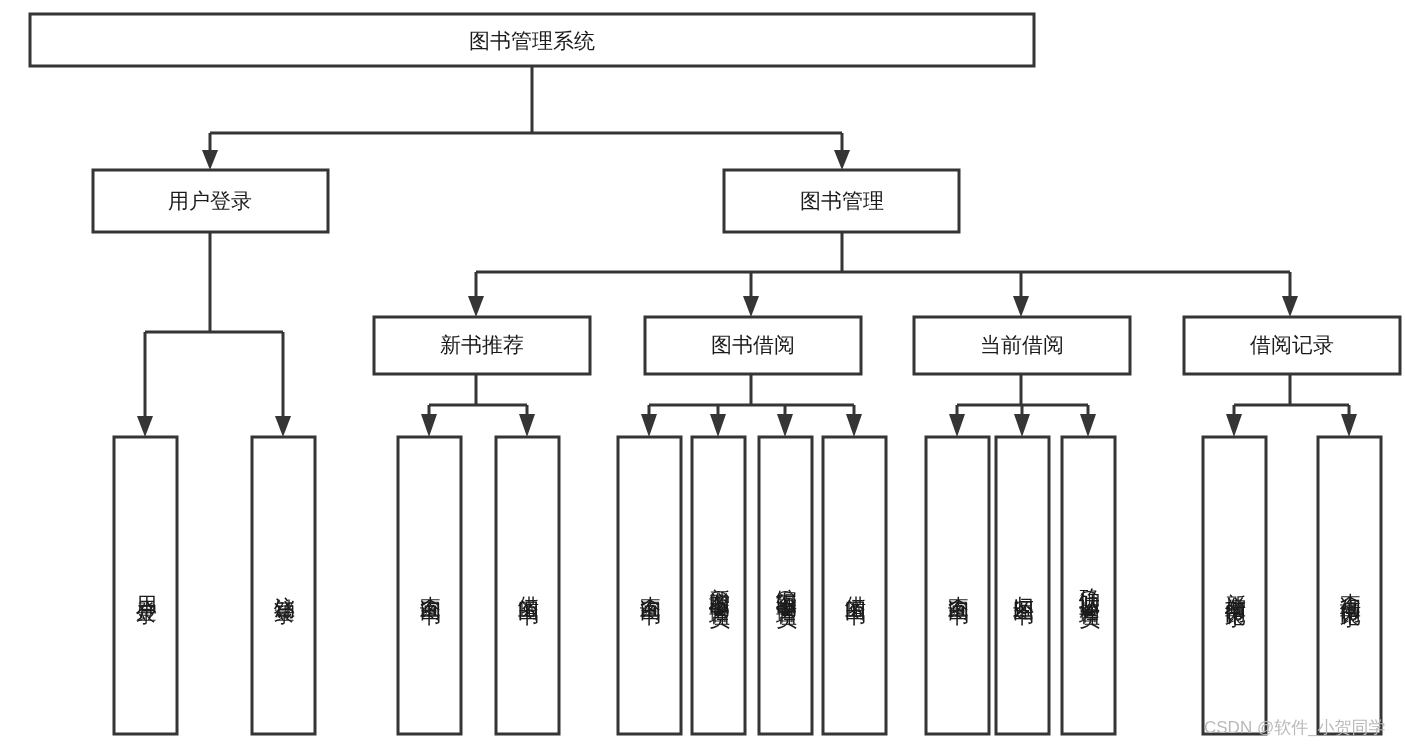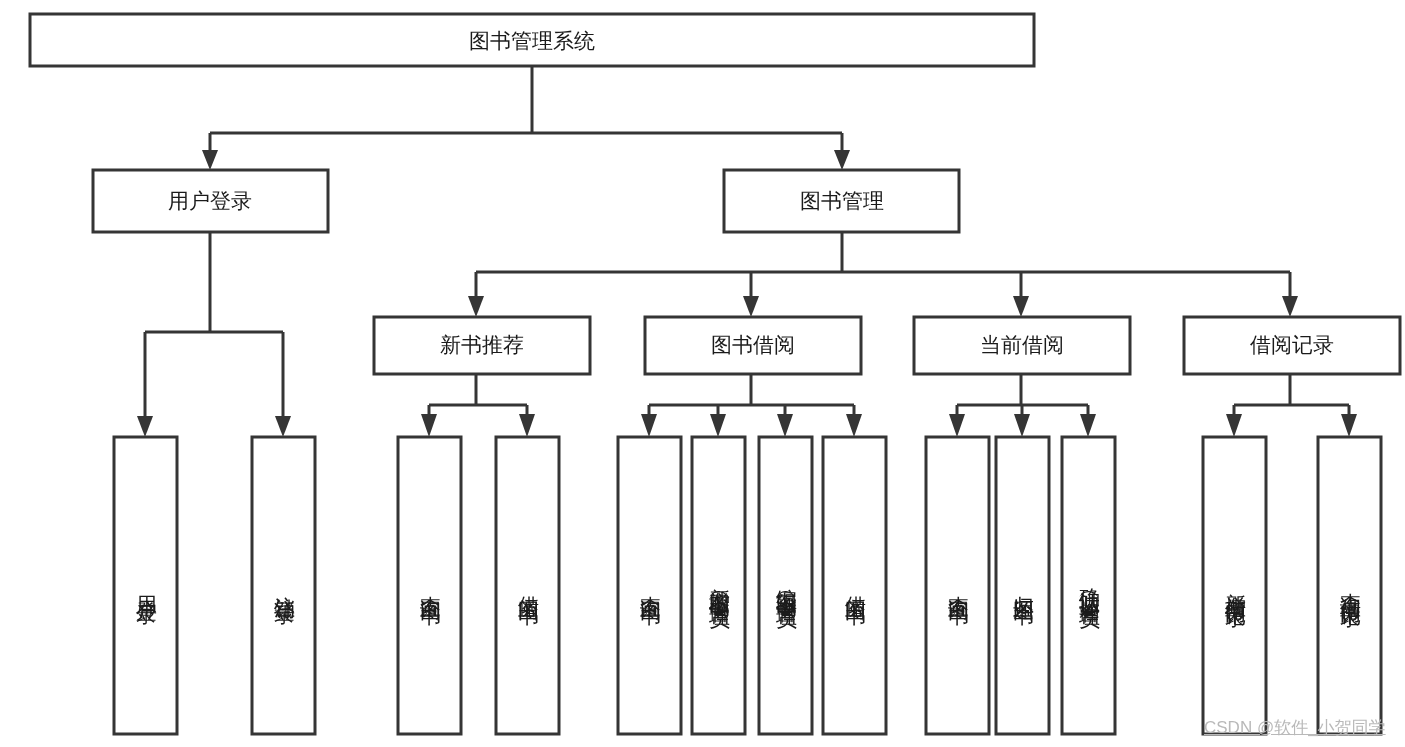--- a/index.html
+++ b/index.html
@@ -211,14 +211,14 @@
     <g>
       <rect class="node-rect" x="1191" y="437" width="63" height="297"></rect>
       <text class="node-label-v" x="1222" y="585">新增借阅记录</text>
     </g>
     <g>
       <rect class="node-rect" x="1306" y="437" width="63" height="297"></rect>
       <text class="node-label-v" x="1337" y="585">查询借阅记录</text>
     </g>
   </svg>
 
-  <div class="watermark" style="left:1192px; top:716px;text-decoration:underline;">CSDN @软件_小贺同学</div>
+  <div class="watermark" style="left:1192px; top:716px;">CSDN @软件_小贺同学</div>
 </div>
 
 </body></html>

